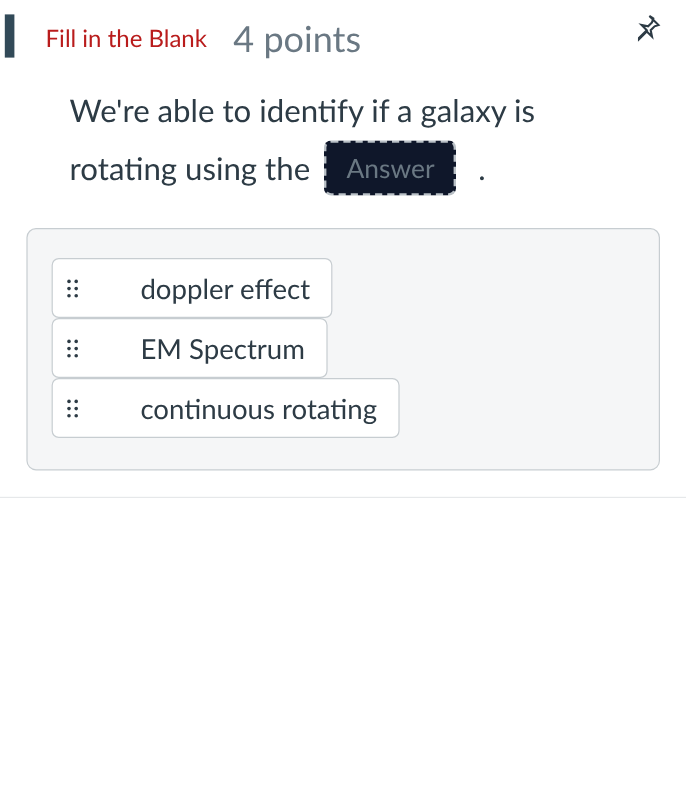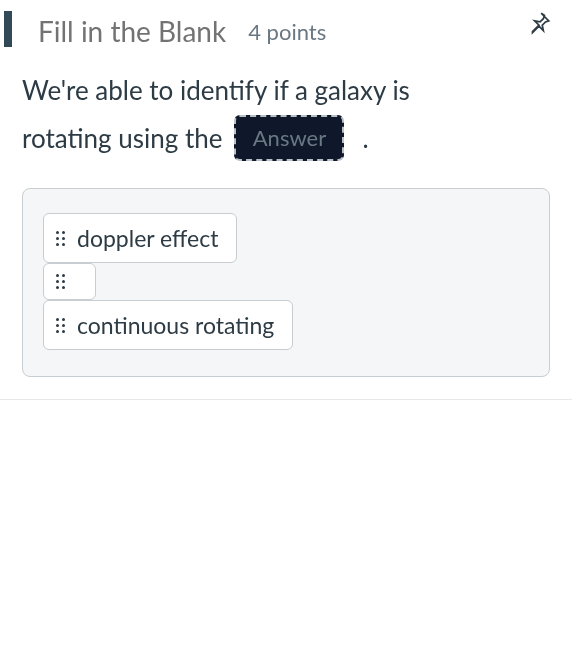--- a/index.html
+++ b/index.html
@@ -26,43 +26,44 @@
     }
     .accent-bar {
       width: 8px;
       height: 36px;
       background: #324A58;
       margin-right: 26px;
       margin-top: -14px;
       margin-bottom: -10px;
     }
     .question-type {
-      color: #737373;
-      font-size: 28px;
+      color: #b91c1c;
+      font-size: 20px;
       margin-right: 22px;
     }
     .question-points {
       color: #6a7883;
-      font-size: 22px;
+      font-size: 30px;
     }
     .pin-icon {
       position: absolute;
       right: 20px;
       top: 10px;
       width: 26px;
       height: 26px;
       color: #2d3b45;
     }
     .body {
       padding: 8px 22px 22px 22px;
     }
     .prompt {
       font-size: 26px;
       color: #2d3b45;
       line-height: 1.85;
+      margin-left: 36px;
     }
     .prompt-line {
       display: flex;
       align-items: center;
       flex-wrap: wrap;
       gap: 6px;
       text-align: center;
     }
     .answer-blank {
       display: inline-flex;
@@ -94,20 +95,21 @@
       display: inline-flex;
       align-items: center;
       border: 1px solid #c7cdd1;
       border-radius: 6px;
       background: #ffffff;
       padding: 10px 18px 10px 12px;
       margin-bottom: 20px;
       font-size: 23px;
       color: #2d3b45;
       cursor: grab;
+      gap: 40px;
     }
     .option:last-child {
       margin-bottom: 0;
     }
     .grip {
       display: inline-flex;
       flex-direction: row;
       gap: 3px;
       margin-right: 12px;
     }
@@ -176,20 +178,21 @@
                 <span class="grip-dot"></span>
                 <span class="grip-dot"></span>
                 <span class="grip-dot"></span>
               </span>
             <span class="grip-col">
                 <span class="grip-dot"></span>
                 <span class="grip-dot"></span>
                 <span class="grip-dot"></span>
               </span>
           </span>
+          <span>EM Spectrum</span>
         </div>
       </div>
       <div class="option-row">
         <div class="option">
           <span class="grip">
             <span class="grip-col">
                 <span class="grip-dot"></span>
                 <span class="grip-dot"></span>
                 <span class="grip-dot"></span>
               </span>

